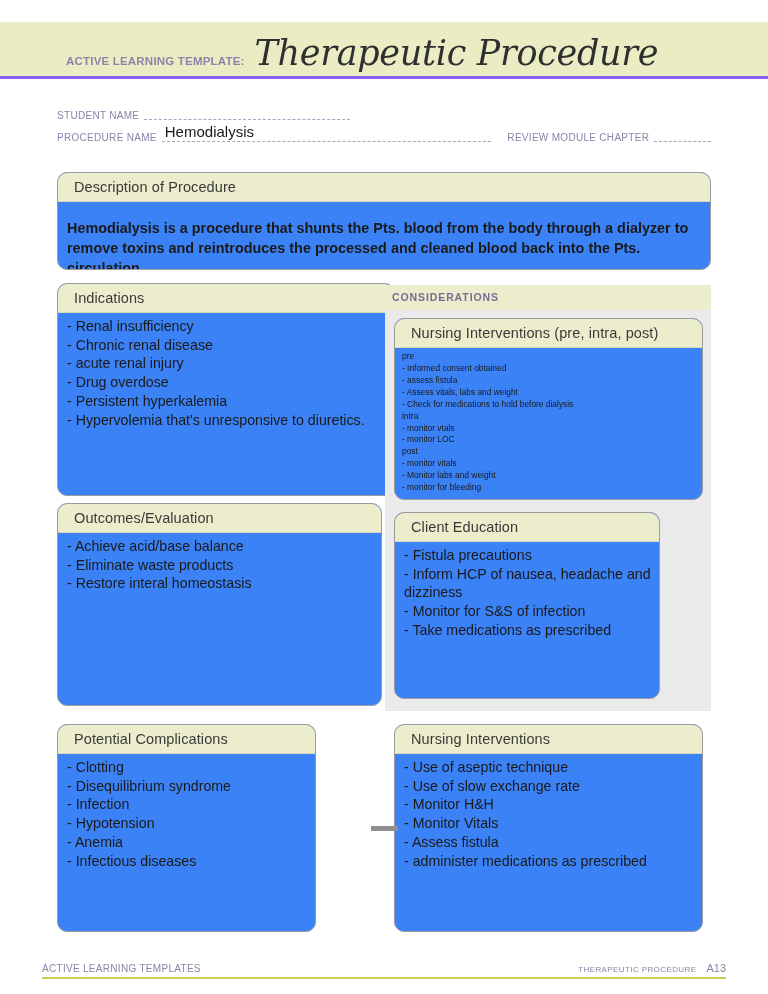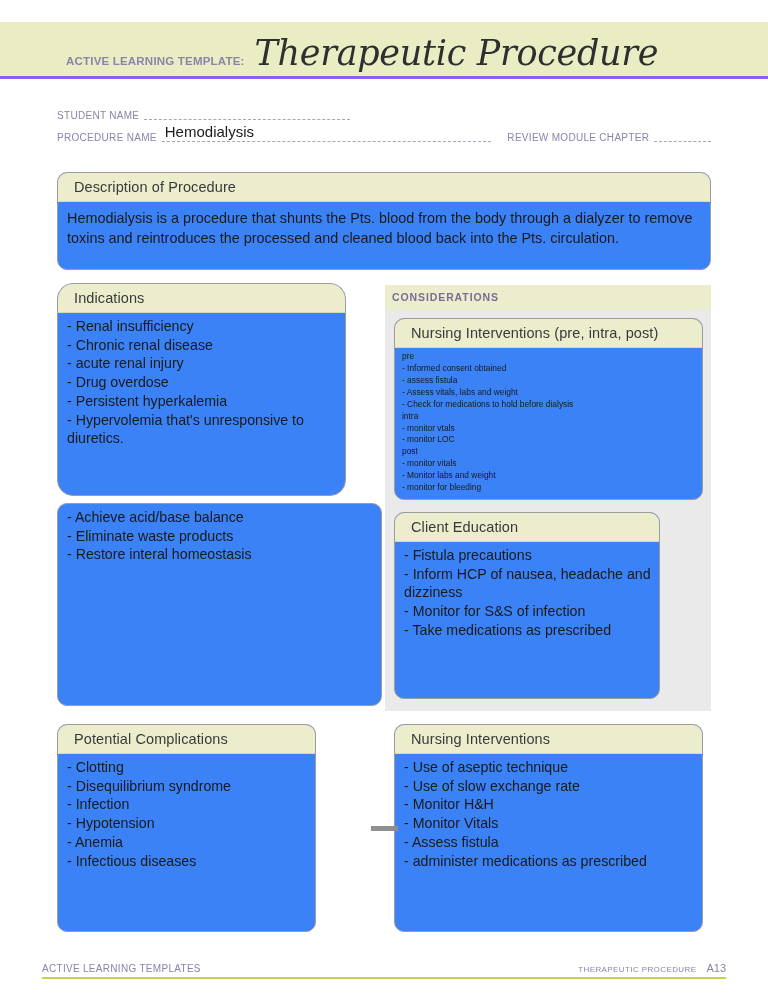--- a/index.html
+++ b/index.html
@@ -117,24 +117,24 @@
   .card-body {
     padding: 4px 8px 4px 9px;
     font-size: 14.2px;
     line-height: 1.32;
     color: #1a1a1a;
   }
   .card-body .line { white-space: normal; }
 
   
   #card-description { left: 57px; top: 172px; width: 654px; height: 98px; }
-  #card-description .card-body { font-size: 14.4px; line-height: 1.4; padding-top: 6px; }
-
-  
-  #card-indications { left: 57px; top: 283px; width: 289px; height: 213px; border-radius: 16px; }
+  #card-description .card-body { font-size: 14.4px; line-height: 1.4; padding-top: 16px; font-weight: bold; }
+
+  
+  #card-indications { left: 57px; top: 283px; width: 338px; height: 213px; }
 
   
   #card-outcomes { left: 57px; top: 503px; width: 325px; height: 203px; }
 
   
   #card-complications { left: 57px; top: 724px; width: 259px; height: 208px; }
 
   
   #considerations-panel {
     position: absolute;
@@ -265,20 +265,21 @@
     <div class="line">- Renal insufficiency</div>
     <div class="line">- Chronic renal disease</div>
     <div class="line">- acute renal injury</div>
     <div class="line">- Drug overdose</div>
     <div class="line">- Persistent hyperkalemia</div>
     <div class="line">- Hypervolemia that's unresponsive to diuretics.</div>
   </div>
 </div>
 
 <div class="card" id="card-outcomes">
+  <div class="card-header">Outcomes/Evaluation</div>
   <div class="card-body">
     <div class="line">- Achieve acid/base balance</div>
     <div class="line">- Eliminate waste products</div>
     <div class="line">- Restore interal homeostasis</div>
   </div>
 </div>
 
 <div class="card" id="card-complications">
   <div class="card-header">Potential Complications</div>
   <div class="card-body">

